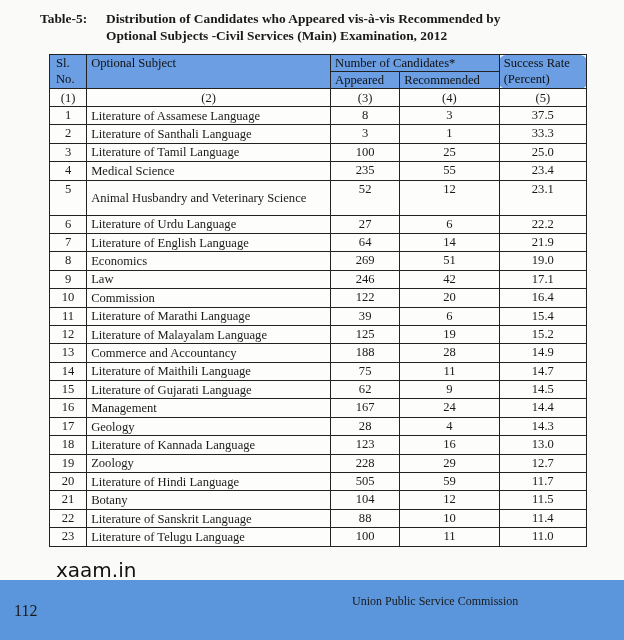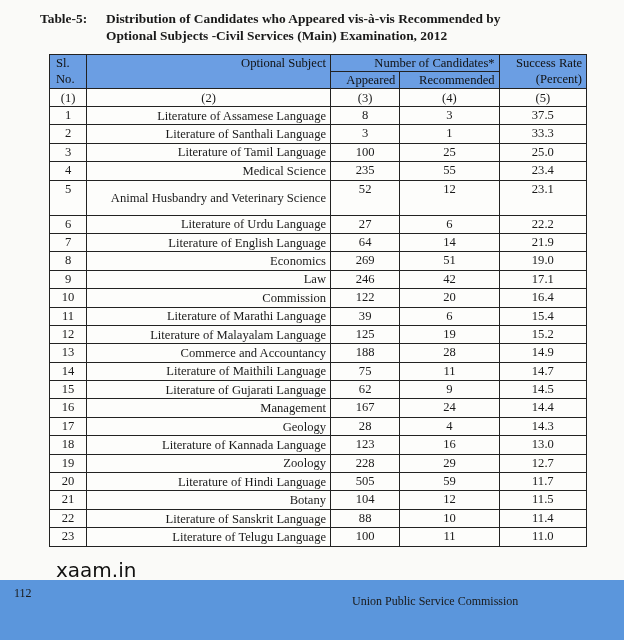--- a/index.html
+++ b/index.html
@@ -30,43 +30,43 @@
       line-height: 16px;
       font-weight: normal;
     }
     table.data th {
       background: #6b9ee3;
       color: #111;
       font-size: 12.6px;
       vertical-align: top;
     }
     .c-sl { width: 26px; text-align: center; }
-    .c-subj { width: 234px; text-align: right; }
+    .c-subj { width: 234px; text-align: left; }
     .c-num { text-align: center; }
     .c-app { width: 60px; }
     .c-rec { width: 90px; }
-    .c-rate { width: 78px; text-align: center; }
+    .c-rate { width: 78px; text-align: center; border-radius: 7px; }
     tr.idx td { text-align: center; height: 17px; }
     tr.row td { height: 17.4px; }
     tr.row td.c-sl { vertical-align: top; }
     tr.row td.c-num, tr.row td.c-rate { vertical-align: top; }
     tr.tall td { height: 34px; }
     .th-sl { text-align: left !important; padding-left: 6px !important; }
-    .th-center { text-align: right; }
+    .th-center { text-align: left; }
     .watermark {
       position: absolute; left: 56px; top: 558px;
       font-family: "DejaVu Sans", sans-serif;
       font-size: 20px; color: #111;
     }
     .footer {
       position: absolute; left: 0; top: 580px; width: 624px; height: 60px;
       background: #5b96dc;
     }
     .page-num {
-      position: absolute; left: 14px; top: 6px; font-size: 12px; color: #1a1a1a;
+      position: absolute; left: 14px; top: 22px; font-size: 16px; color: #1a1a1a;
     }
     .org {
       position: absolute; left: 352px; top: 14px; font-size: 12px; color: #1a1a1a;
     }
   </style>
 </head>
 <body>
 
 <div class="title-block">
   <div class="title-row">

